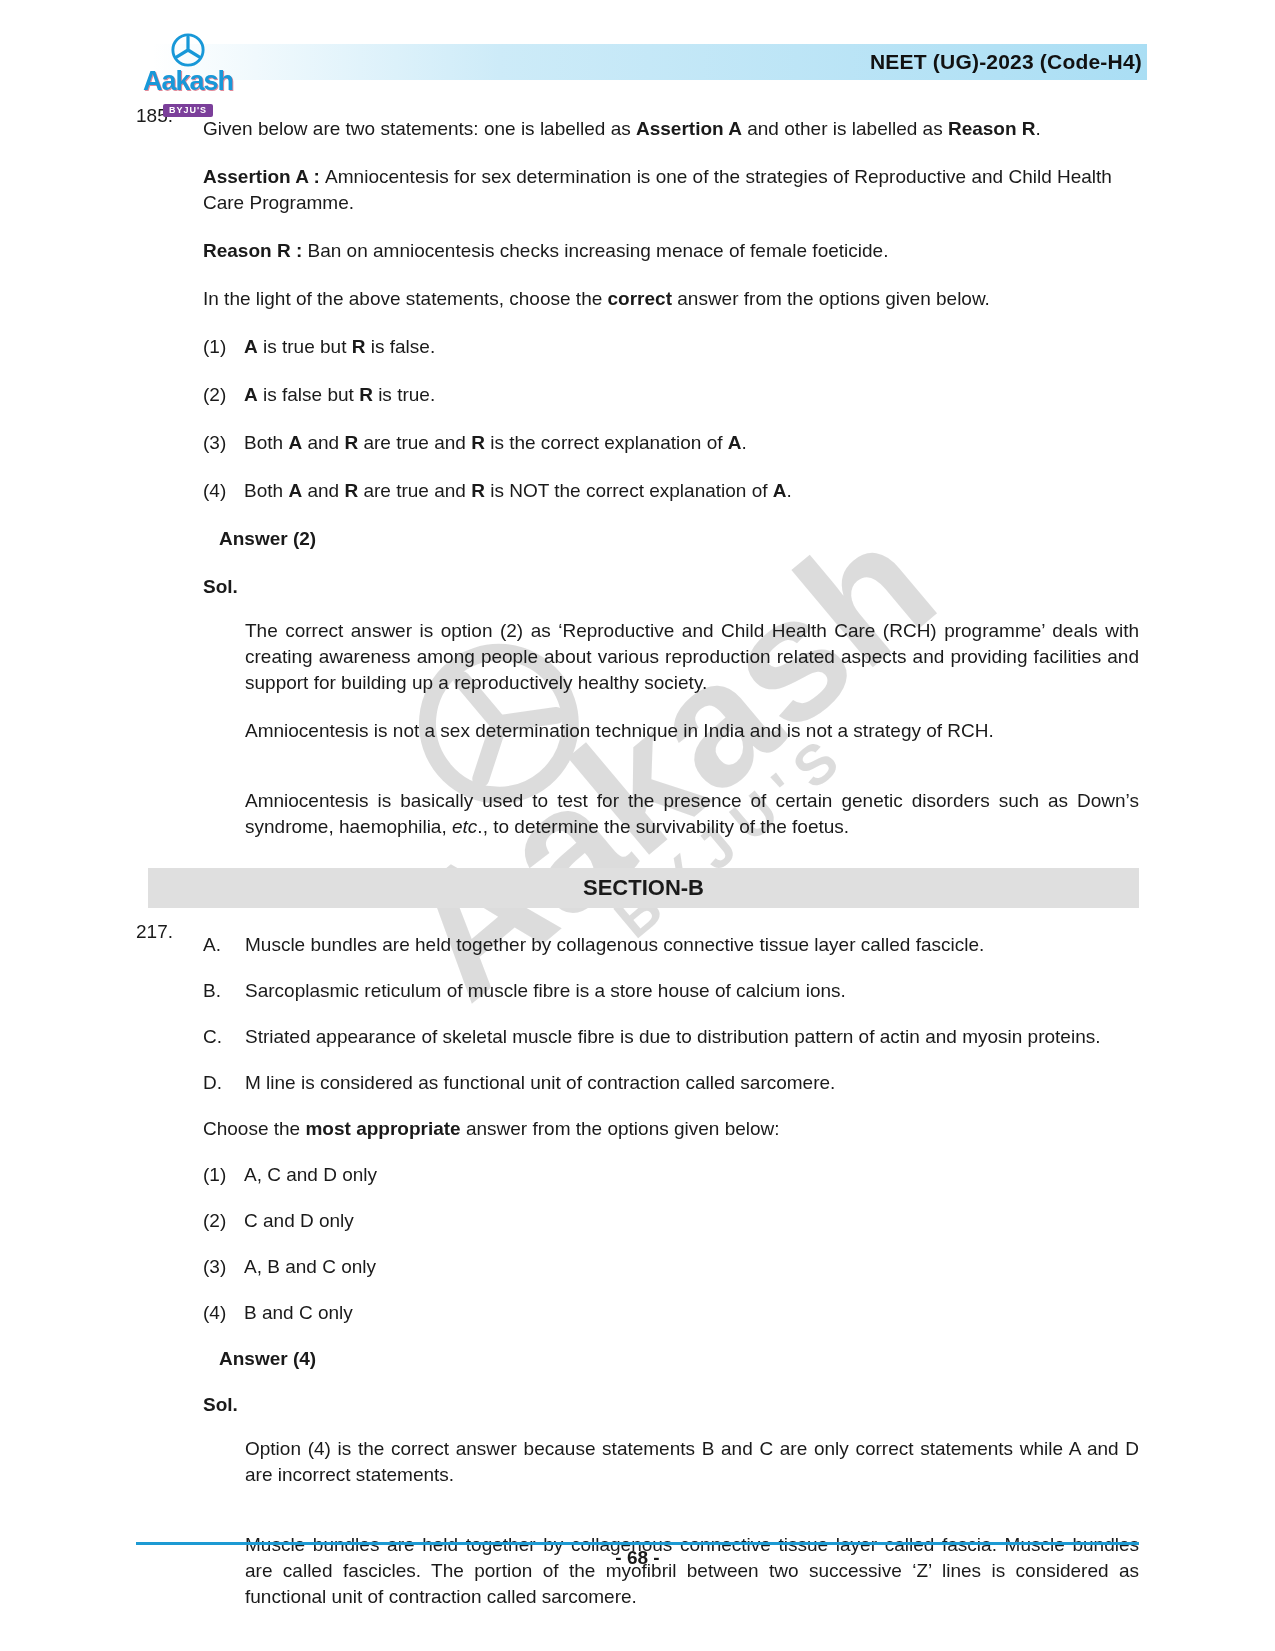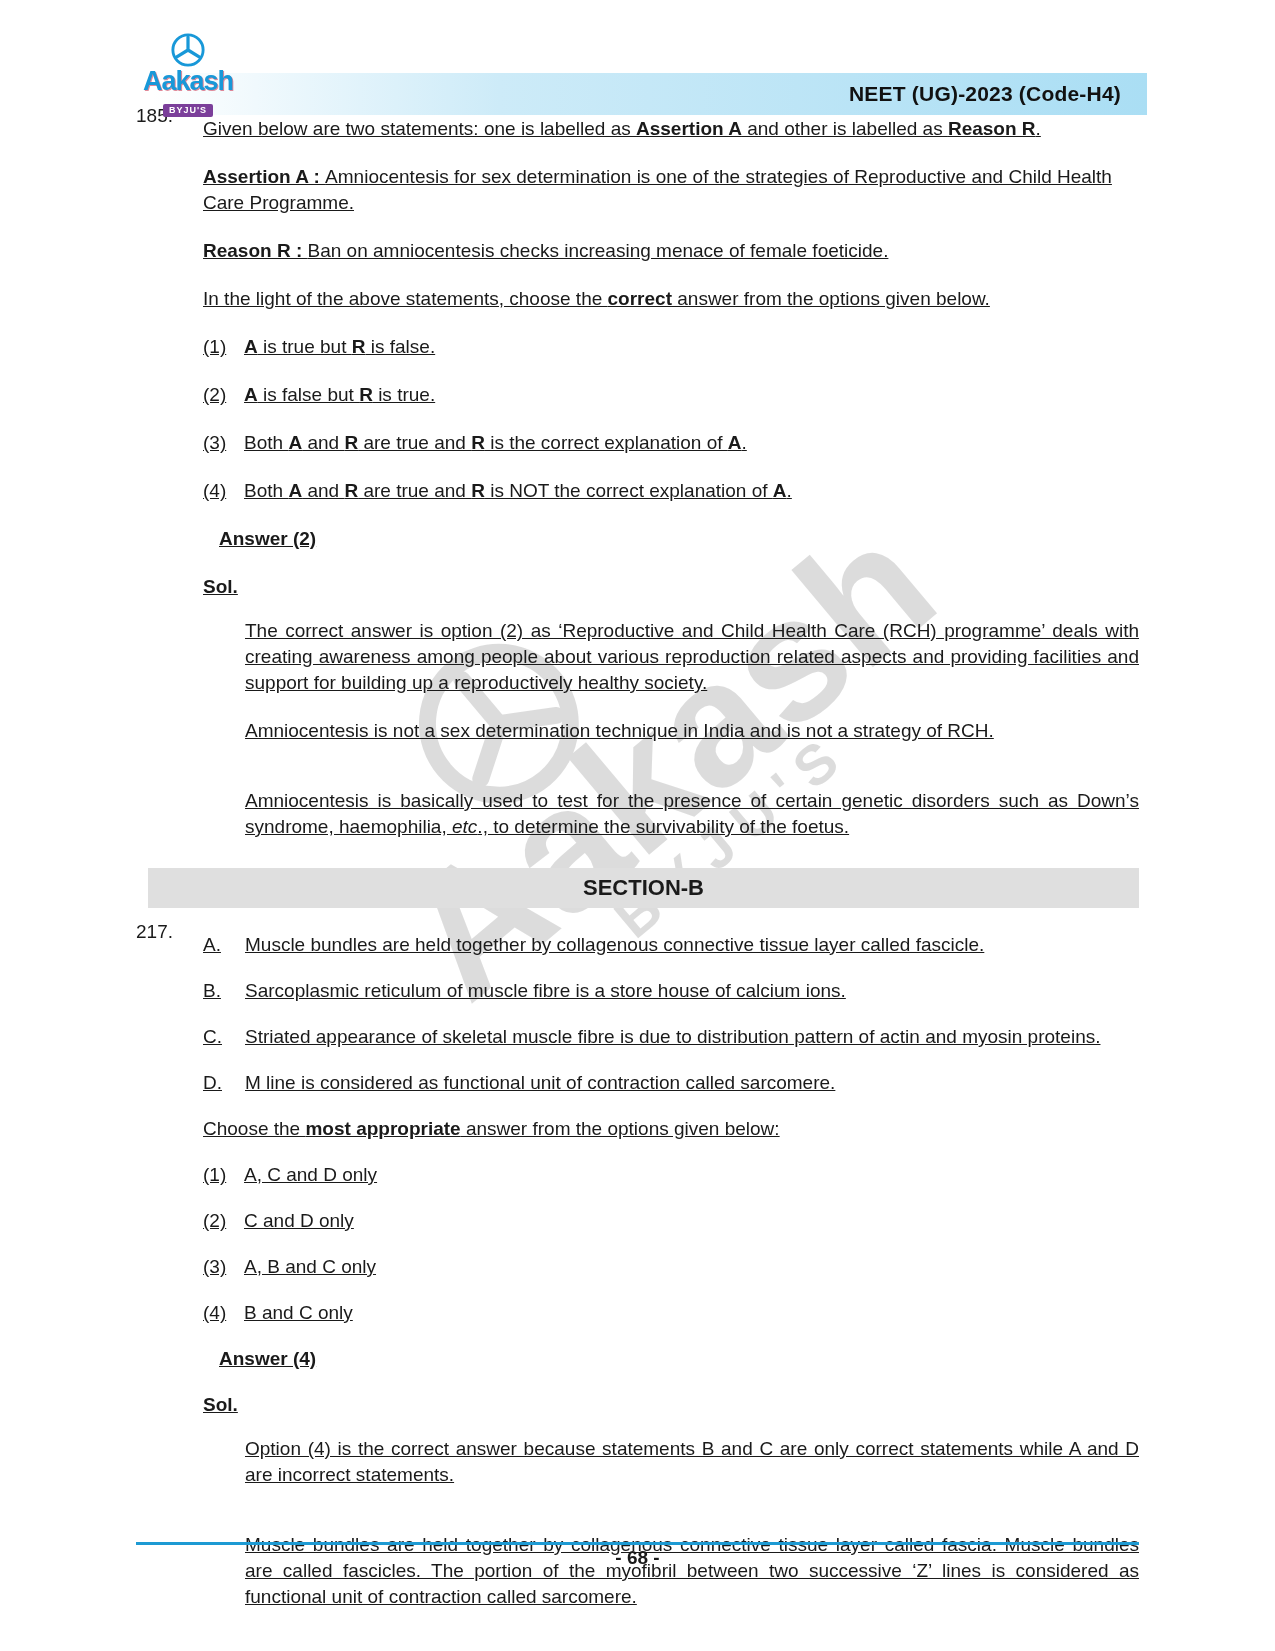--- a/index.html
+++ b/index.html
@@ -7,24 +7,24 @@
     position:relative; width:1275px; height:1651px; margin:0 auto;
     background:#ffffff; overflow:hidden;
     font-family:"Liberation Sans","DejaVu Sans",sans-serif;
     color:#1a1a1a; font-size:19px; line-height:26px;
   }
   .b { font-weight:bold; }
   .i { font-style:italic; }
 
   
   .header-bar {
-    position:absolute; left:152px; right:128px; top:73px; height:42px;
+    position:absolute; left:152px; right:128px; top:44px; height:36px;
     background:linear-gradient(to right, rgba(255,255,255,0) 0%, #cdebf8 35%, #aadef4 100%);
     display:flex; align-items:center; justify-content:flex-end;
-    padding-right:26px; box-sizing:border-box; z-index:2;
+    padding-right:5px; box-sizing:border-box; z-index:2;
   }
   .header-title { font-weight:bold; font-size:21px; color:#111; letter-spacing:0.2px; }
 
   .logo { position:absolute; left:128px; top:32px; width:120px; z-index:3; text-align:center; }
   .logo-emblem { display:block; margin:0 auto; }
   .logo-brand {
     display:block; font-weight:bold; font-size:27px; line-height:26px;
     color:#1898d8; letter-spacing:-1px;
     text-shadow:1px 1px 0 rgba(200,40,70,0.55);
   }
@@ -41,21 +41,21 @@
     opacity:0.30; z-index:0; pointer-events:none; color:#8f8f8f;
   }
   .wm-circle { margin-left:120px; margin-bottom:-40px; }
   .wm-brand { font-size:175px; line-height:170px; font-weight:bold; letter-spacing:0px; }
   .wm-badge { font-size:56px; font-weight:bold; letter-spacing:14px; margin-left:170px; }
 
   
   .content { position:relative; z-index:1; padding:116px 136px 0 136px; }
   .q-row { display:flex; }
   .q-num { flex:none; width:67px; position:relative; top:-13px; }
-  .q-body { flex:1; min-width:0;text-decoration:underline; }
+  .q-body { flex:1; min-width:0; }
   .para { margin:0 0 22px 0; }
   .option-row, .stmt-row { display:flex; margin:0 0 22px 0; }
   .opt-num { flex:none; width:41px; }
   .stmt-label { flex:none; width:42px; }
   .opt-text, .stmt-text { flex:1; }
   .answer { font-weight:bold; margin:0 0 22px 16px; }
   .sol-row { display:flex; }
   .sol-label { flex:none; width:42px; font-weight:bold; }
   .sol-body { flex:1; min-width:0; }
   .justify { text-align:justify;margin-top:44px; }

